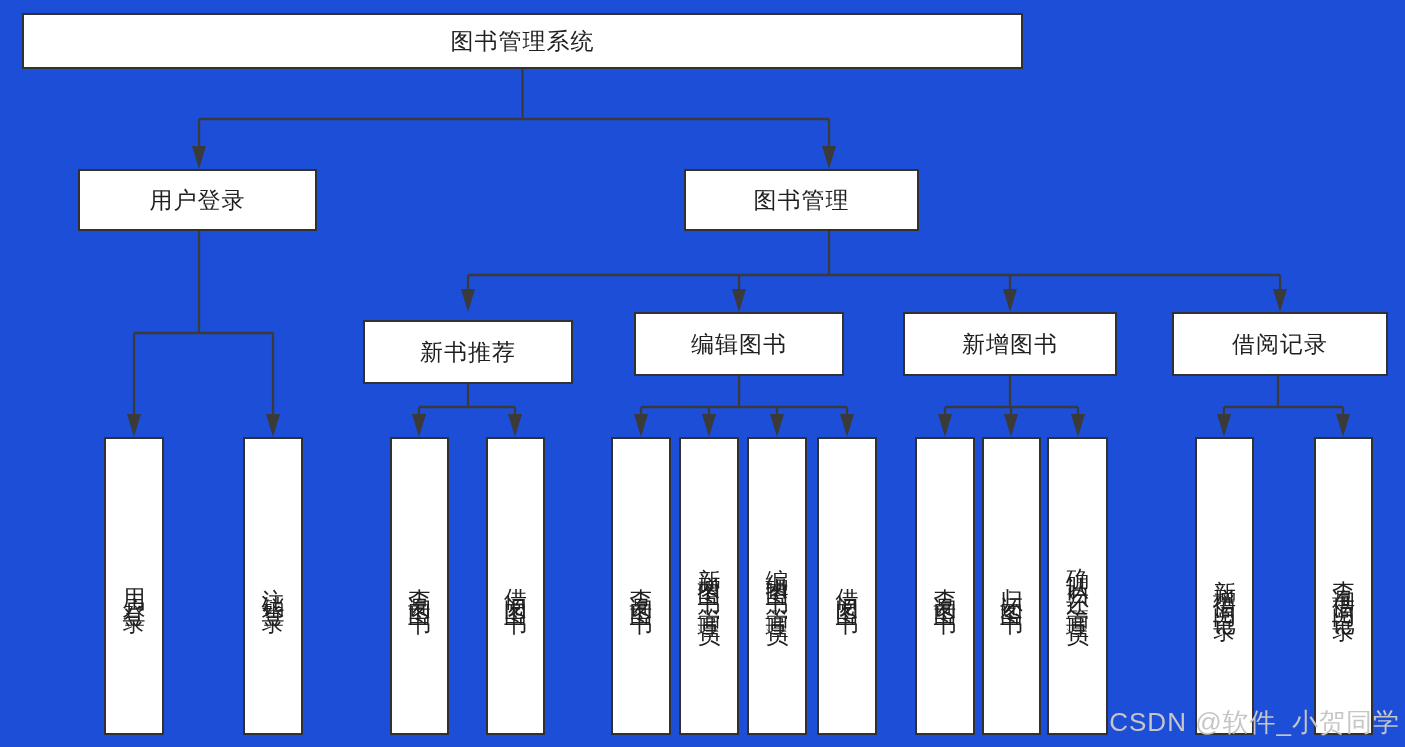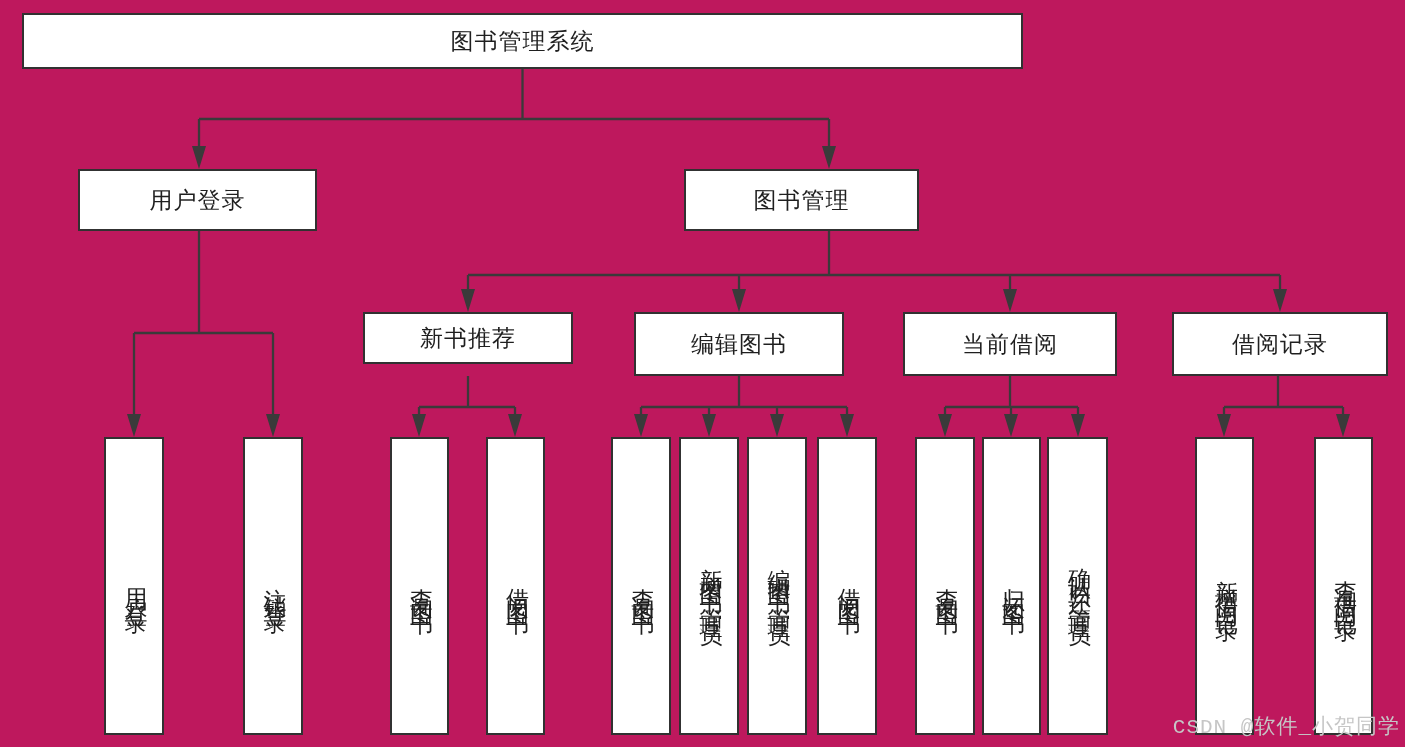--- a/index.html
+++ b/index.html
@@ -1,33 +1,33 @@
 <!DOCTYPE html>
 <html><head>
 <meta charset="utf-8">
 <style>
   html,body{margin:0;padding:0;background:#ffffff;}
   .canvas{
-    position:relative;width:1405px;height:747px;background:#be185d;overflow:hidden;
-    font-family:Liberation Mono, monospace;color:#1f1f1f;
+    position:relative;width:1405px;height:747px;background:#1d4ed8;overflow:hidden;
+    font-family:Liberation Sans, sans-serif;color:#1f1f1f;
   }
   .connectors{position:absolute;left:0;top:0;width:1405px;height:747px;}
   .connectors path{stroke:#3a3a3a;stroke-width:2.3;fill:none;}
   .connectors path.ah{fill:#3a3a3a;stroke:none;}
   .node{
     position:absolute;box-sizing:border-box;border:2.5px solid #313131;background:#ffffff;
     display:flex;align-items:center;justify-content:center;
   }
   .hbox span{font-size:23px;letter-spacing:1px;color:#1f1f1f;white-space:nowrap;}
   .vbox span{
     writing-mode:vertical-rl;text-orientation:mixed;
     font-size:23px;letter-spacing:8px;line-height:1;color:#1f1f1f;white-space:nowrap;
   }
   .watermark{
-    position:absolute;right:5px;bottom:7px;font-size:21px;color:#c6c6c6;
+    position:absolute;right:5px;bottom:7px;font-size:26px;color:#c6c6c6;
     letter-spacing:1px;z-index:5;white-space:nowrap;
   }
 </style>
 </head>
 <body>
 
 <div class="canvas">
 
   <svg class="connectors" viewBox="0 0 1405 747" xmlns="http://www.w3.org/2000/svg">
 
@@ -71,28 +71,28 @@
     <span>图书管理系统</span>
   </div>
 
   <div class="node hbox" style="left:78px;top:169px;width:239px;height:62px">
     <span>用户登录</span>
   </div>
   <div class="node hbox" style="left:684px;top:169px;width:235px;height:62px">
     <span>图书管理</span>
   </div>
 
-  <div class="node hbox" style="left:363px;top:312px;width:210px;height:52px">
+  <div class="node hbox" style="left:363px;top:320px;width:210px;height:64px">
     <span>新书推荐</span>
   </div>
   <div class="node hbox" style="left:634px;top:312px;width:210px;height:64px">
     <span>编辑图书</span>
   </div>
   <div class="node hbox" style="left:903px;top:312px;width:214px;height:64px">
-    <span>当前借阅</span>
+    <span>新增图书</span>
   </div>
   <div class="node hbox" style="left:1172px;top:312px;width:216px;height:64px">
     <span>借阅记录</span>
   </div>
 
   <div class="node vbox" style="left:104px;top:437px;width:60px;height:298px">
     <span>用户登录</span>
   </div>
   <div class="node vbox" style="left:243px;top:437px;width:60px;height:298px">
     <span>注销登录</span>

